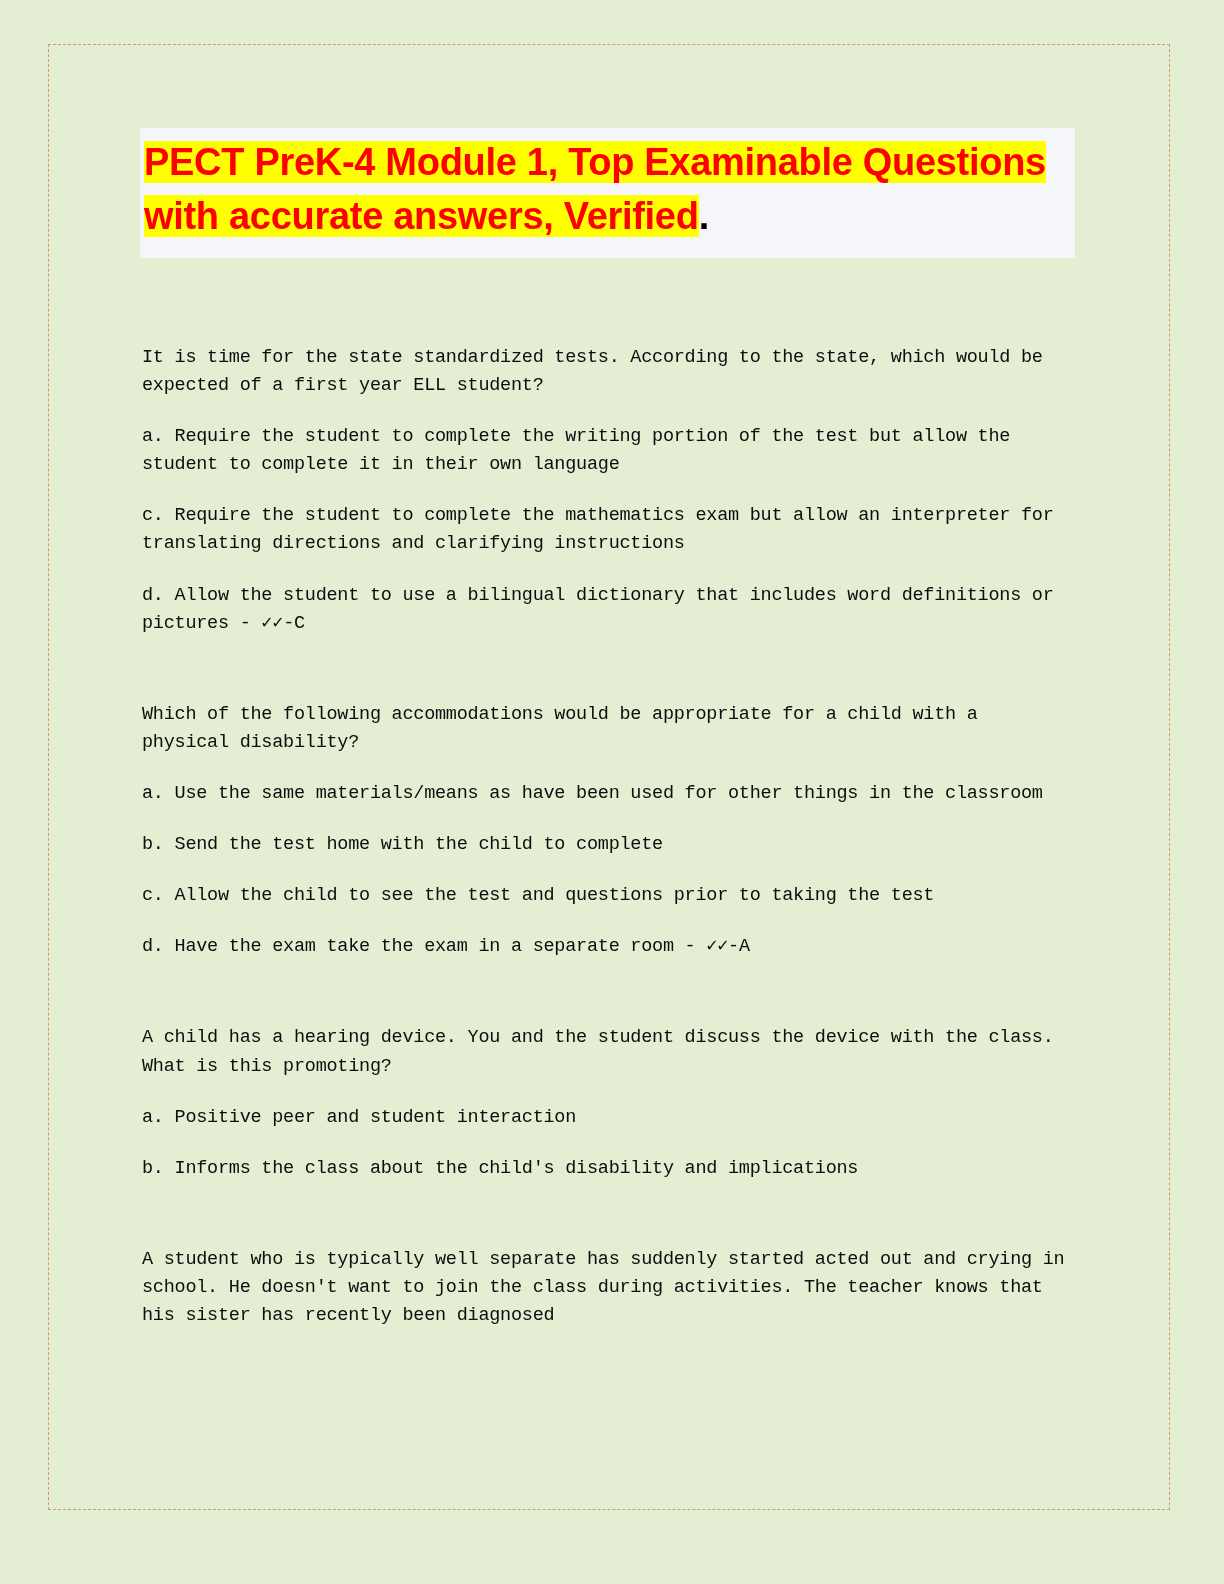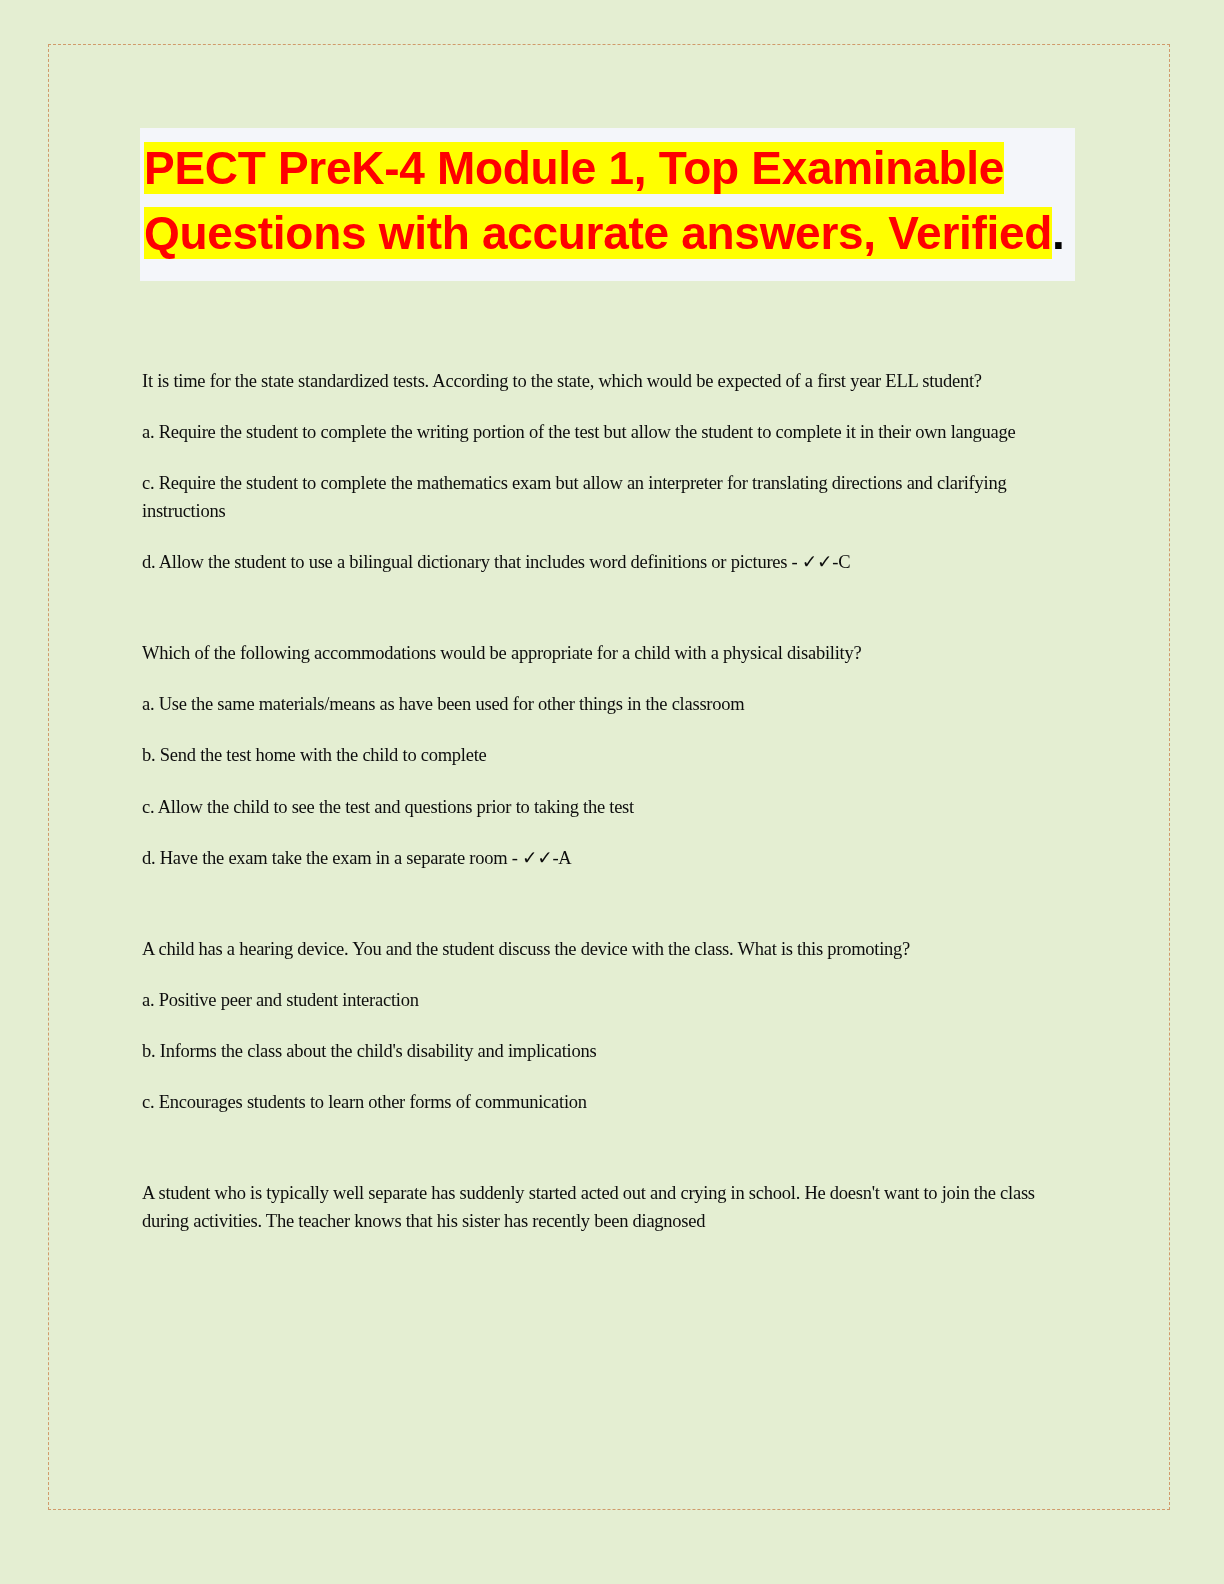--- a/index.html
+++ b/index.html
@@ -38,41 +38,41 @@
   }
   .title-block {
     background: #f4f6fa;
     padding: 8px 0 14px 0;
     width: 935px;
     box-sizing: border-box;
   }
   .title {
     font-family: "Liberation Sans", sans-serif;
     font-weight: bold;
-    font-size: 46px;
+    font-size: 38px;
     line-height: 1.42;
     color: #ff0000;
     margin: 0;
     padding: 0 4px;
     letter-spacing: -0.3px;
   }
   .hl {
     background: #ffff00;
     box-decoration-break: clone;
     -webkit-box-decoration-break: clone;
   }
   .period {
     color: #000000;
     background: transparent;
   }
   .body-text {
     margin-top: 86px;
   }
   p.para {
-    font-family: Liberation Serif, serif;
+    font-family: Liberation Mono, monospace;
     font-size: 18.5px;
     line-height: 1.52;
     color: #0d0d0d;
     margin: 0 0 23px 2px;
     letter-spacing: -0.25px;
   }
   p.qstart {
     margin-top: 0;
   }
   .blockgap {
@@ -109,21 +109,20 @@
         <p class="para">c. Allow the child to see the test and questions prior to taking the test</p>
         <p class="para">d. Have the exam take the exam in a separate room - ✓✓-A</p>
       </div>
 
       <div class="blockgap"></div>
 
       <div>
         <p class="para qstart">A child has a hearing device. You and the student discuss the device with the class. What is this promoting?</p>
         <p class="para">a. Positive peer and student interaction</p>
         <p class="para">b. Informs the class about the child's disability and implications</p>
-        <p class="para">c. Encourages students to learn other forms of communication</p>
       </div>
 
       <div class="blockgap"></div>
 
       <div>
         <p class="para qstart">A student who is typically well separate has suddenly started acted out and crying in school. He doesn't want to join the class during activities. The teacher knows that his sister has recently been diagnosed</p>
       </div>
 
     </div>
   </div>

